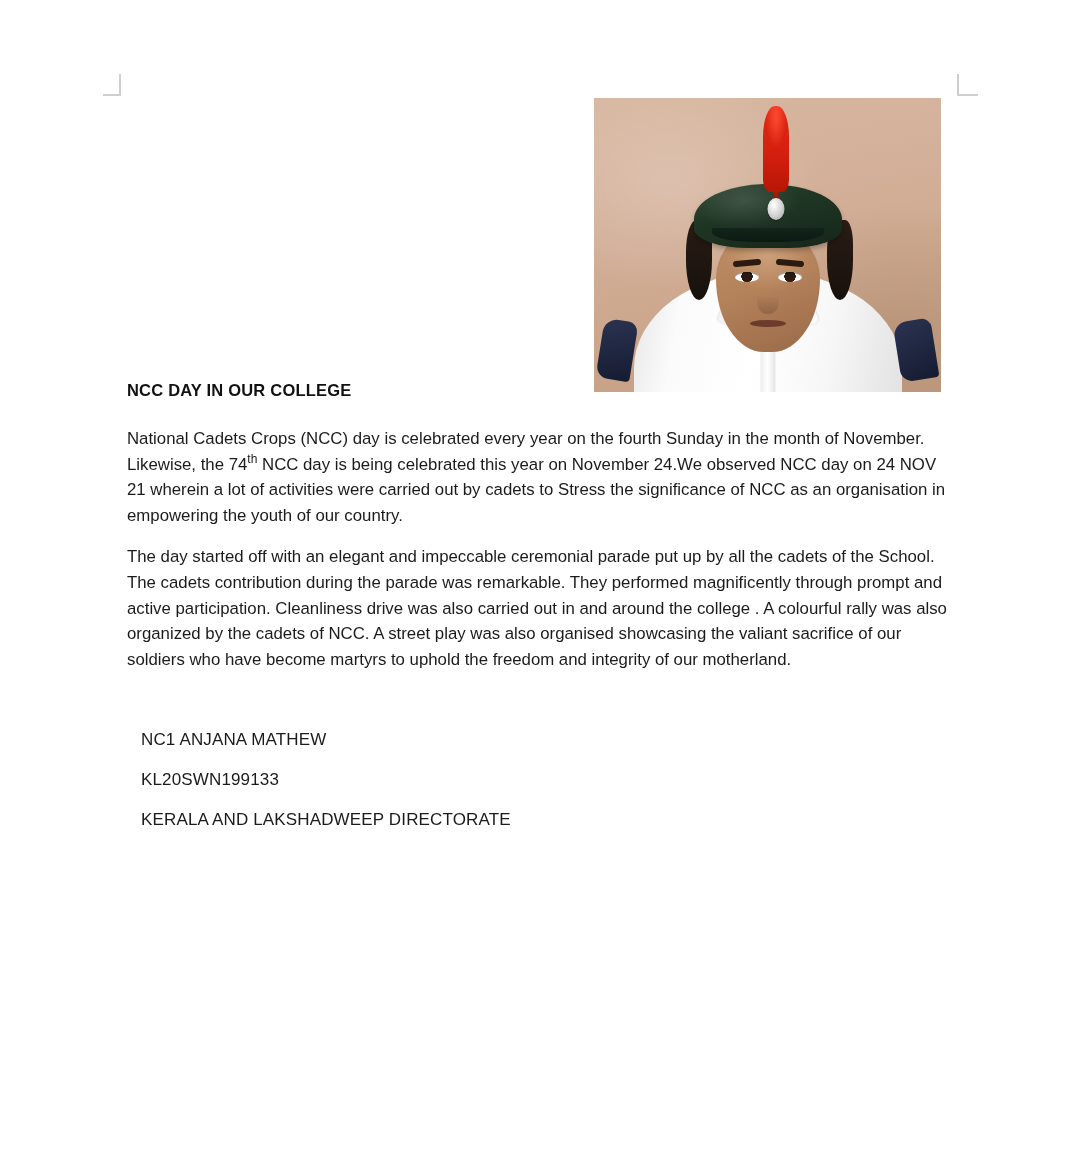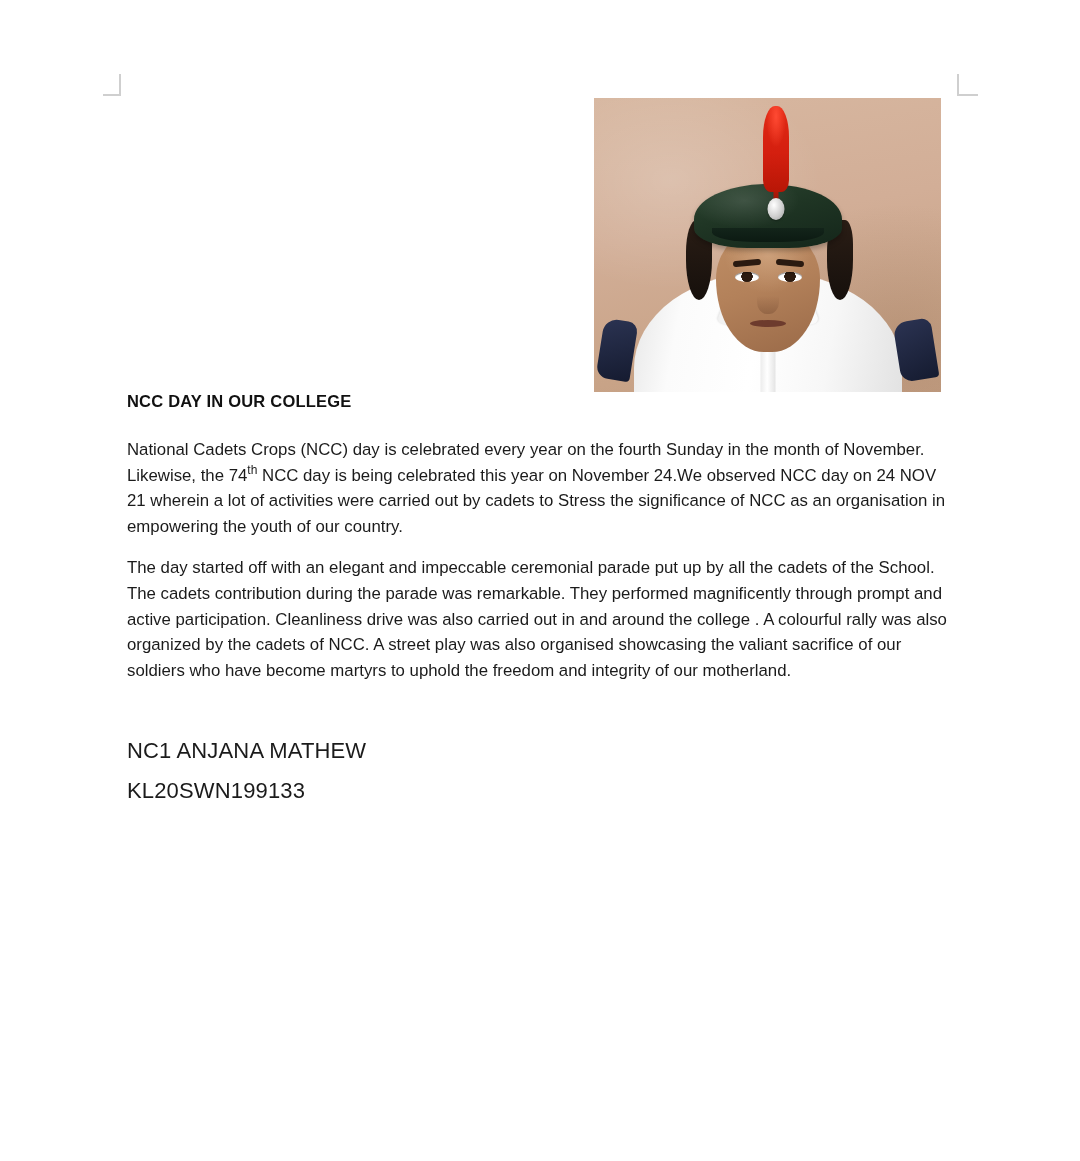--- a/index.html
+++ b/index.html
@@ -244,21 +244,21 @@
     width: 5px;
     height: 28px;
     background: linear-gradient(180deg, #c01c0a, #8d1205);
     border-radius: 2px;
   }
 
   
   .doc-body {
     position: absolute;
     left: 127px;
-    top: 392px;
+    top: 381px;
     width: 822px;
   }
   .doc-title {
     font-size: 16.5px;
     font-weight: bold;
     letter-spacing: 0.2px;
     color: #111111;
     margin: 0 0 26px 0;
   }
   .para {
@@ -270,24 +270,24 @@
   }
   .para sup {
     font-size: 12px;
     vertical-align: super;
     line-height: 0;
   }
   .sign-block {
     margin-top: 58px;
   }
   .sign-line {
-    font-size: 22px;
+    font-size: 17px;
     line-height: 20px;
     color: #1b1b1b;
-    margin: 0 0 20px 0;
+    margin: 0 0 20px 14px;
     letter-spacing: 0.15px;
   }
 </style>
 </head>
 <body>
 
 <div class="crop-mark left"></div>
 <div class="crop-mark right"></div>
 
 <div class="photo-frame">
@@ -320,15 +320,16 @@
   <h1 class="doc-title">NCC DAY IN OUR COLLEGE</h1>
 
   <p class="para"><span>National Cadets Crops (NCC) day is celebrated every year on the fourth Sunday in the month of November. Likewise, the 74</span><sup>th</sup><span> NCC day is being celebrated this year on November 24.We observed NCC day on 24 NOV 21 wherein a lot of activities were carried out by cadets to Stress the significance of NCC as an organisation in empowering the youth of our country.</span></p>
 
   <p class="para">The day started off with an elegant and impeccable ceremonial parade put up by all the cadets of the School. The cadets contribution during the parade was remarkable. They performed magnificently through prompt and active participation. Cleanliness drive was also carried out in and around the college . A colourful rally was also organized by the cadets of NCC. A street play was also organised showcasing the valiant sacrifice of our soldiers who have become martyrs to uphold the freedom and integrity of our motherland.</p>
 
 
   <div class="sign-block">
     <p class="sign-line">NC1 ANJANA MATHEW</p>
     <p class="sign-line">KL20SWN199133</p>
+    <p class="sign-line">KERALA AND LAKSHADWEEP DIRECTORATE</p>
   </div>
 
 </div>
 
 </body></html>

